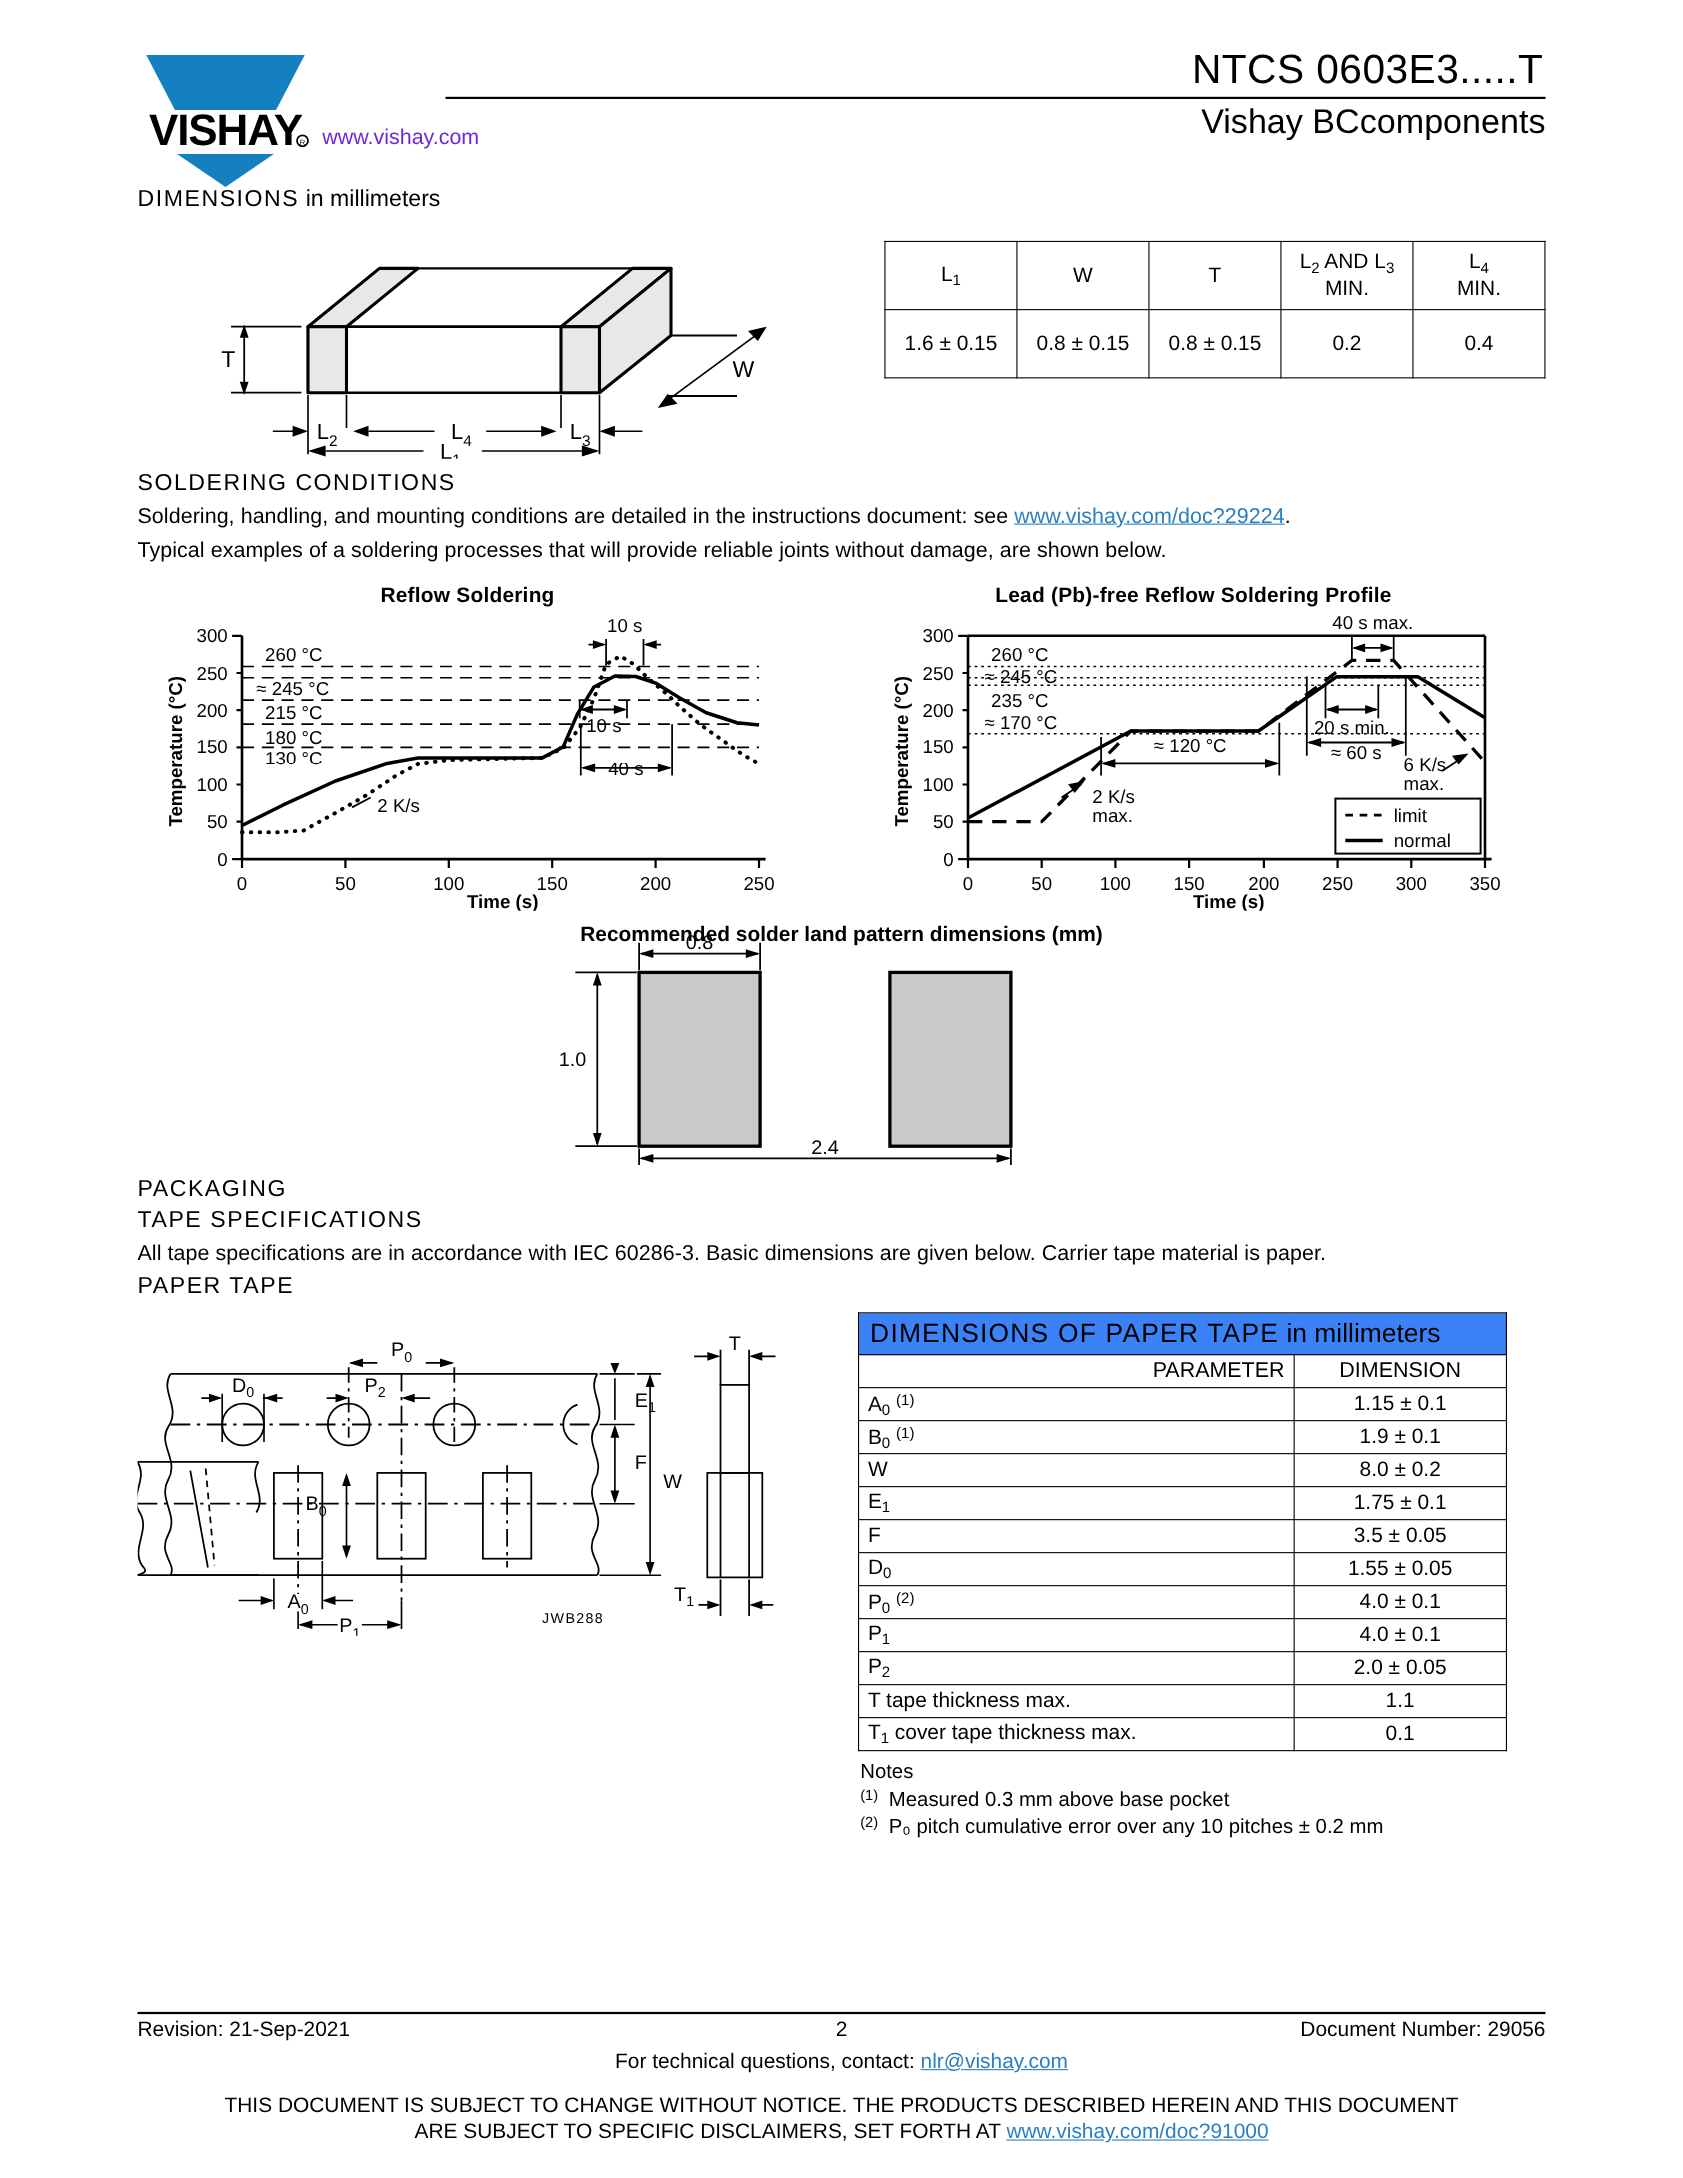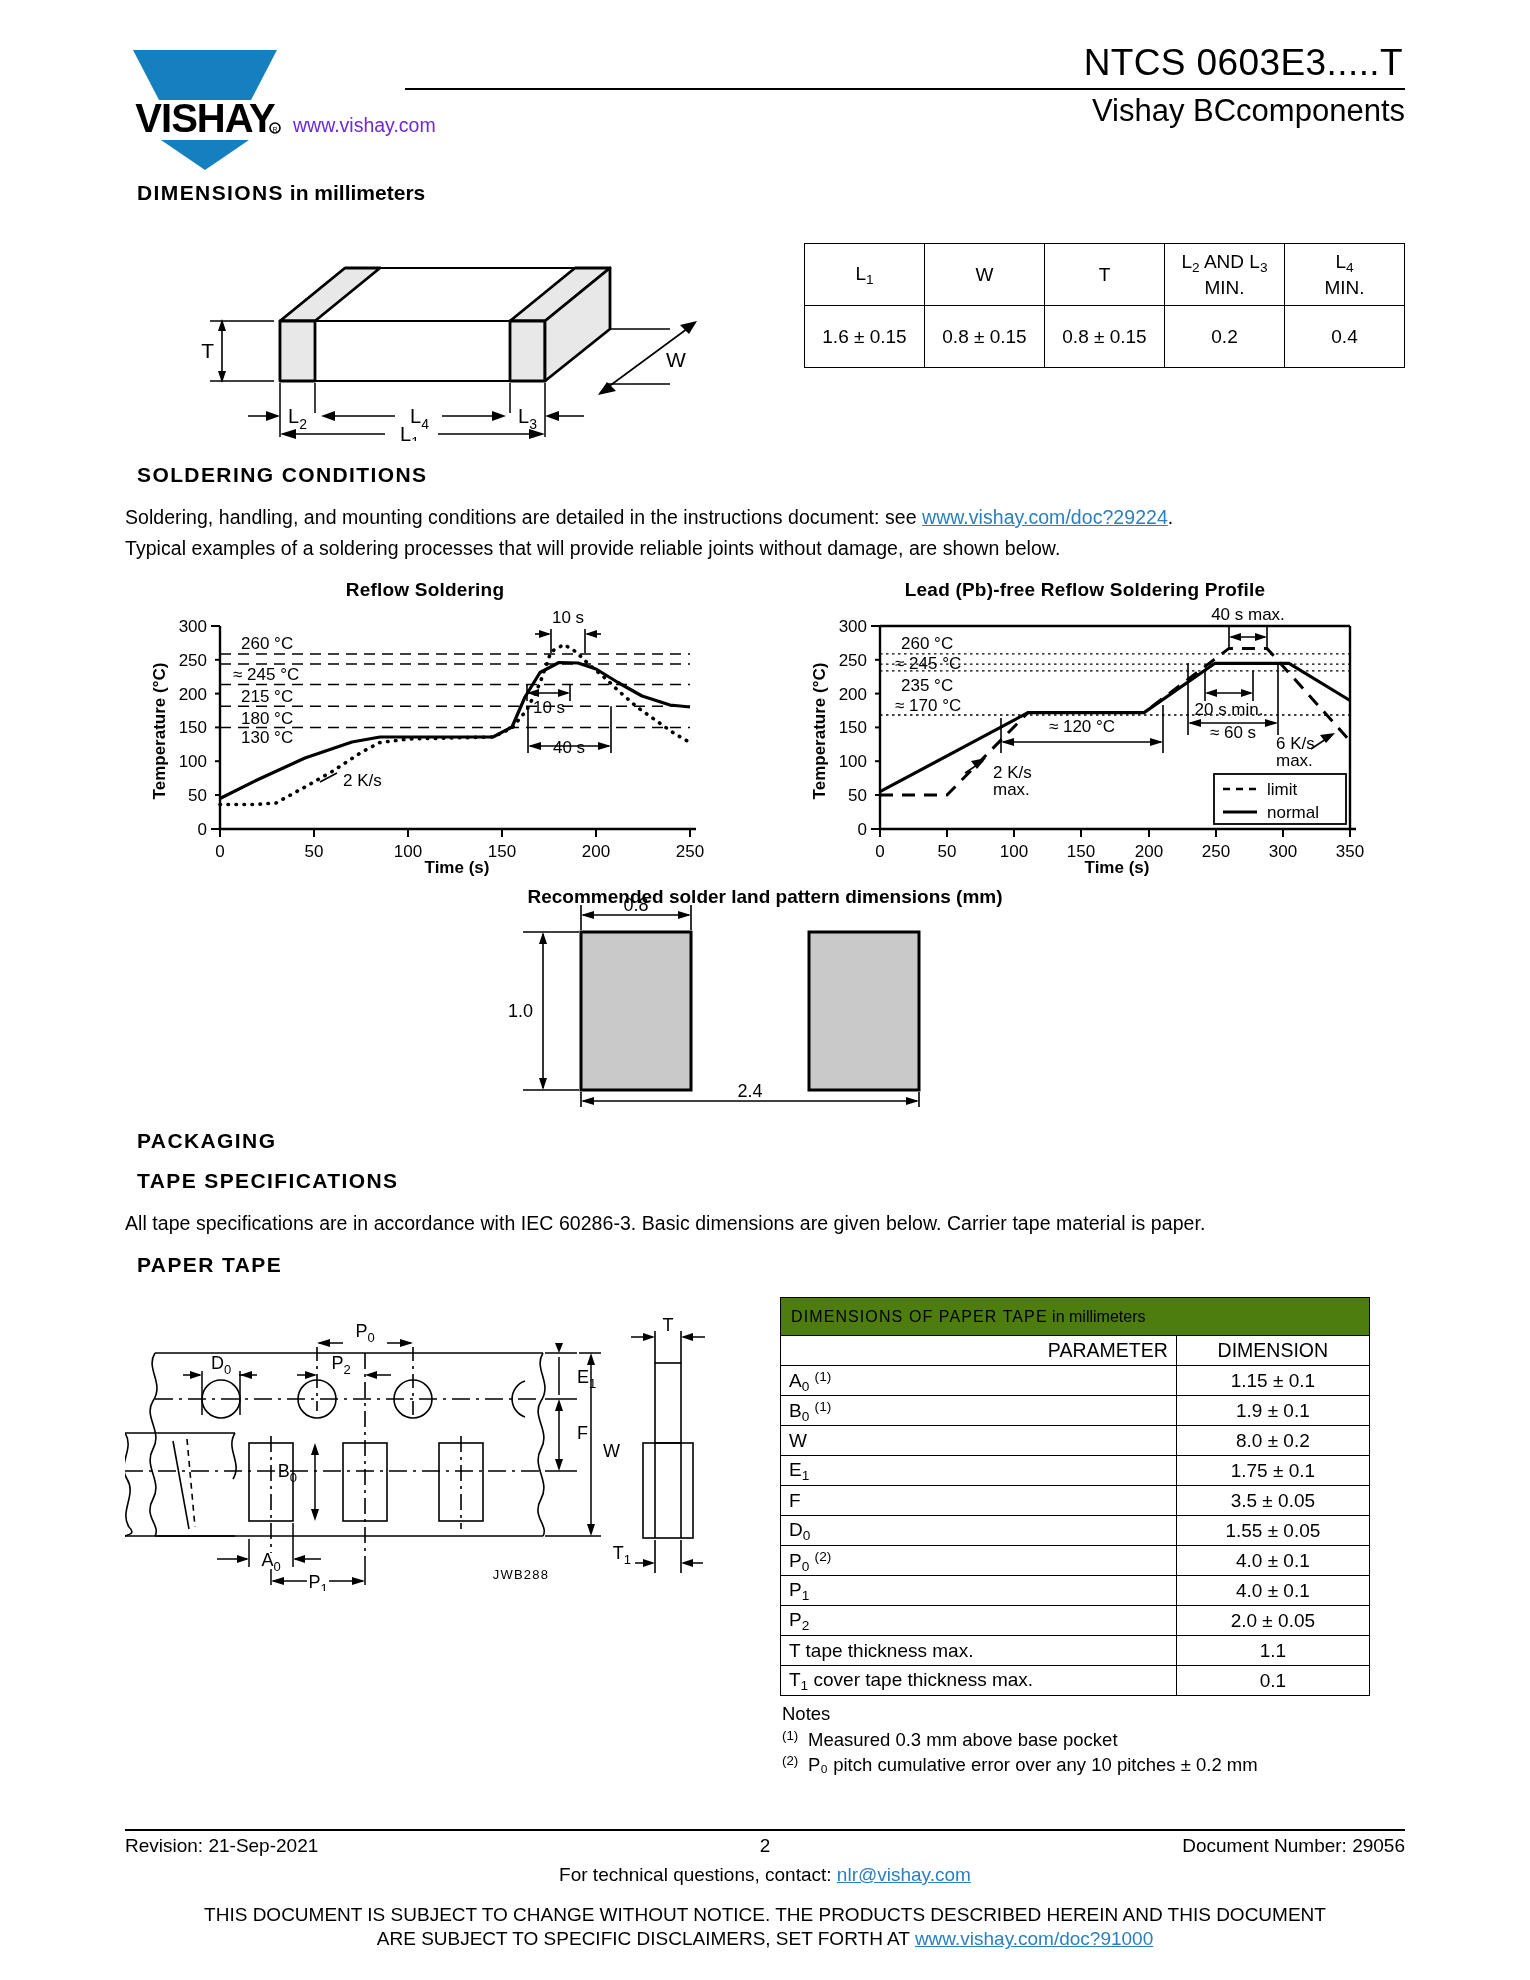--- a/index.html
+++ b/index.html
@@ -25,22 +25,22 @@
   }
   .hdr-rule { border-top: 2px solid #000; margin: 3px 0 2px 0; }
   .brand { font-size: 31px; text-align:right; line-height:1.2; }
   .url {
     position:absolute; left:168px; top:72px;
     color:#6d28d9; font-size:19.5px;
   }
 
   
   h2.sec {
-    font-size: 21px; font-weight: 700; letter-spacing: 1.4px;
-    margin: 12px; padding: 0; line-height: 1.35;
+    font-size: 21px; font-weight: 400; letter-spacing: 1.4px;
+    margin: 0; padding: 0; line-height: 1.35;
   }
   h2.sec .norm { letter-spacing: 0; }
   p.body { font-size: 19.5px; margin: 0; line-height: 1.62; letter-spacing: .05px; }
   a.lnk { color: #2a7fc1; text-decoration: underline; }
 
   
   .dims-head { margin-top: 30px; }
   .dims-row { position:relative; height: 230px; }
 
   .chipwrap { position:absolute; left: 45px; top: 22px; }
@@ -70,21 +70,21 @@
   .pack { margin-top: 2px; }
   .papertape-head { margin-top: 22px; }
   .tape-row { position:relative; height: 320px; margin-top: 4px; }
   .tape-fig { position:absolute; left: 0px; top: 0px; }
   .tape-tab { position:absolute; left: 655px; top: 6px; width: 590px; }
 
   table.ptab { border-collapse: collapse; width: 590px; font-size: 19px; }
   table.ptab td { border: 1.3px solid #000; padding: 1px 8px; height: 30px; line-height: 1.1; }
   table.ptab td.val { text-align:center; }
   table.ptab tr.hdr td {
-    background: #4d7c0f; font-size: 16px; letter-spacing: 1.1px; padding: 4px 10px; height: 38px;
+    background: #3b82f6; font-size: 24px; letter-spacing: 1.1px; padding: 4px 10px; height: 38px;
   }
   table.ptab tr.hdr td .norm { letter-spacing: 0; }
   table.ptab tr.sub td { text-align:right; font-size:19.5px; }
   table.ptab tr.sub td.val { text-align:center; }
   .notes { margin-top: 6px; margin-left: 2px; font-size: 18.5px; line-height: 1.33; }
   .notes .nlab { display:inline-block; width: 26px; }
 
   
   .footer { position:absolute; left: 125px; right: 125px; bottom: 28px; }
   .foot-rule { border-top: 2.5px solid #000; margin-bottom: 4px; }

